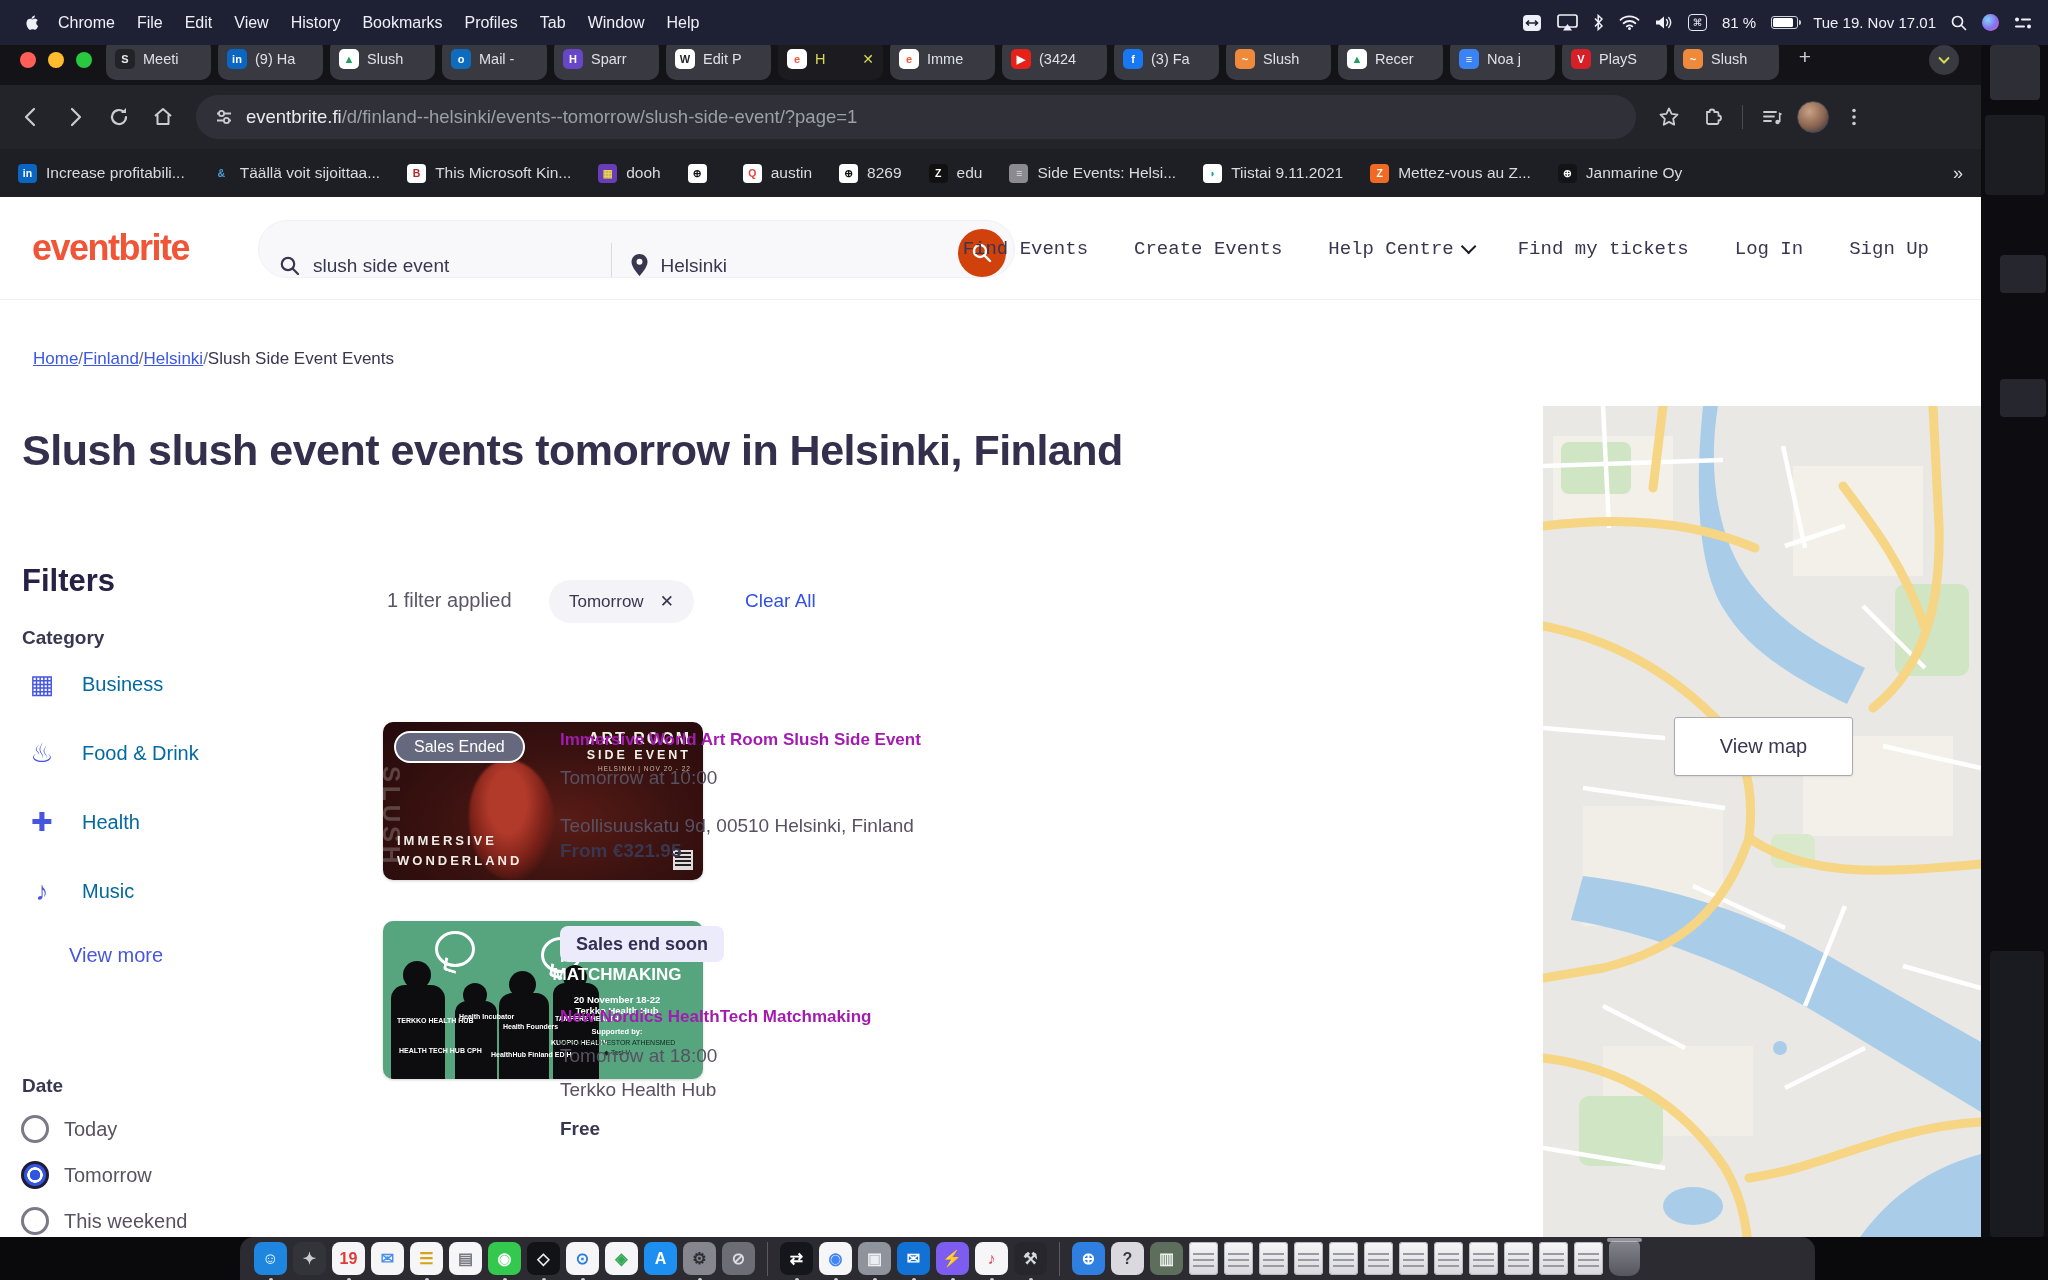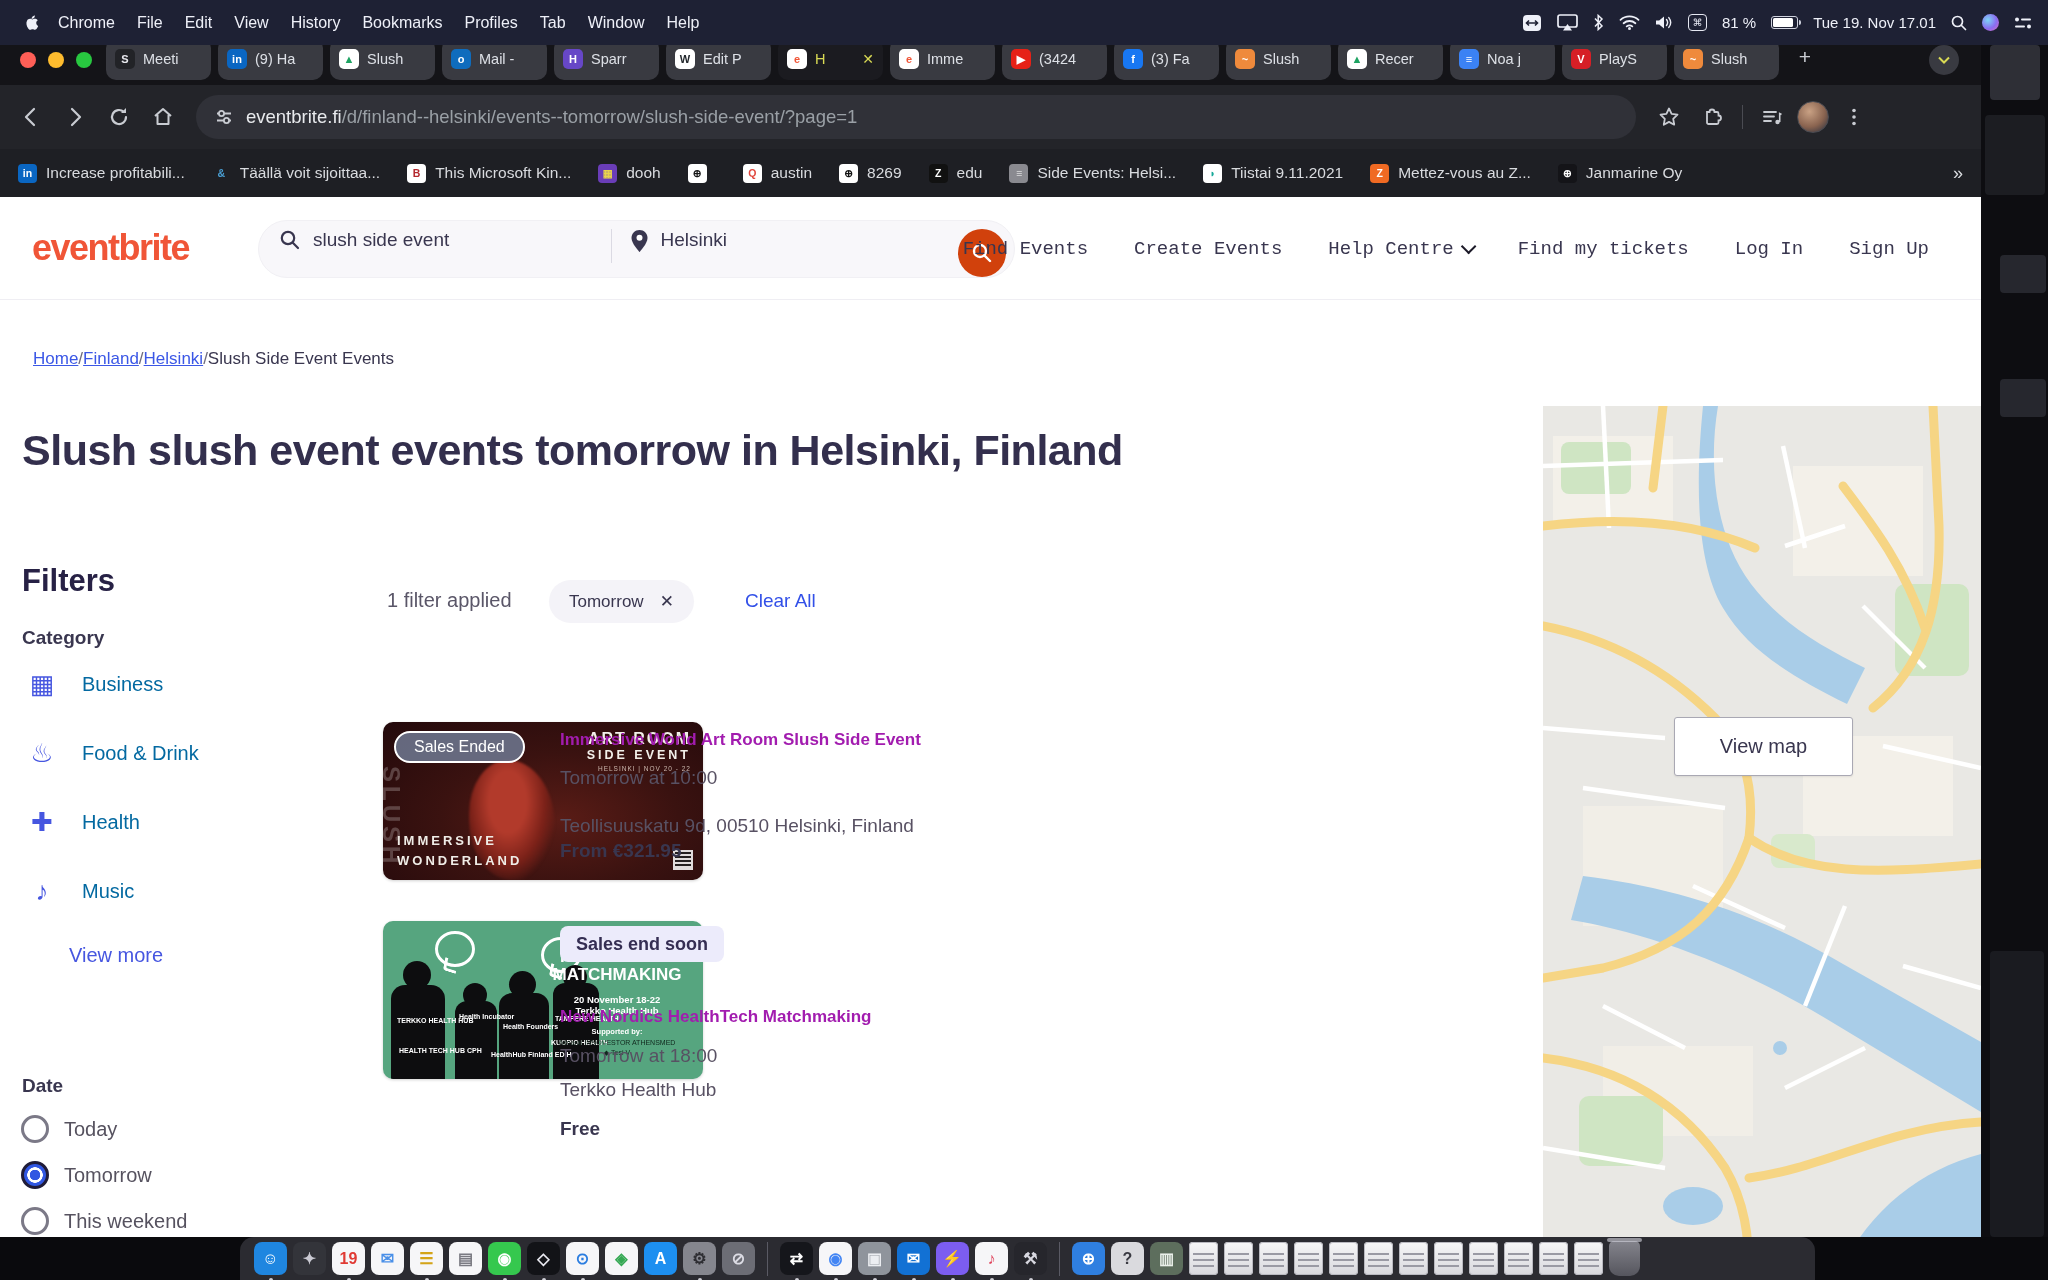--- a/index.html
+++ b/index.html
@@ -46,21 +46,21 @@
   #bookmarksbar { position:absolute; left:0; top:118px; width:100%; height:48px; background:#1e1f24; display:flex; align-items:center; padding:0 18px; gap:27px; }
   .bm { display:flex; align-items:center; gap:9px; flex:none; }
   .bm-ico { width:19px; height:19px; border-radius:4px; display:flex; align-items:center; justify-content:center; font-size:10.5px; font-weight:700; }
   .bm-label { font-size:15.5px; color:#d9dbdf; white-space:nowrap; }
   #bm-overflow { margin-left:auto; color:#d9dbdf; font-size:18px; }
 
   
   #site { position:absolute; left:0; top:166px; width:1981px; height:1075px; background:#fff; overflow:hidden; }
   #eb-header { position:absolute; left:0; top:0; width:100%; height:103px; border-bottom:1px solid #efeef3; background:#fff; }
   #eb-logo { position:absolute; left:32px; top:30px; font-size:36px; font-weight:800; color:#f05537; letter-spacing:-1.5px; }
-  #eb-search { position:absolute; left:258px; top:23px; width:757px; height:58px; border-radius:30px; background:#f8f7fa; border:1px solid #f1f0f4; display:flex; align-items:flex-start; padding:8px 8px 0 20px; }
+  #eb-search { position:absolute; left:258px; top:23px; width:757px; height:58px; border-radius:30px; background:#f8f7fa; border:1px solid #f1f0f4; display:flex; align-items:flex-end; padding:8px 8px 0 20px; }
   #eb-search .q { font-size:19px; color:#39364f; margin-left:12px; flex:1; }
   #eb-search .vdiv { width:1px; height:34px; background:#dbdae3; margin:0 18px 0 0; }
   #eb-search .loc { font-size:19px; color:#39364f; margin-left:12px; flex:1; }
   #eb-search-btn { width:48px; height:48px; border-radius:50%; background:#d1410c; display:flex; align-items:center; justify-content:center; flex:none; }
   #eb-nav { position:absolute; right:52px; top:0; height:103px; display:flex; align-items:center; gap:46px;font-family:Liberation Mono, monospace; }
   .nav-item { font-size:19px; color:#39364f; display:flex; align-items:center; gap:7px; white-space:nowrap; }
 
   #breadcrumb { position:absolute; left:33px; top:152px; font-size:17px; display:flex; gap:0; align-items:center; }
   #breadcrumb a { color:#3b57e6; text-decoration:underline; }
   #breadcrumb .sep { color:#6f6c7c; }

